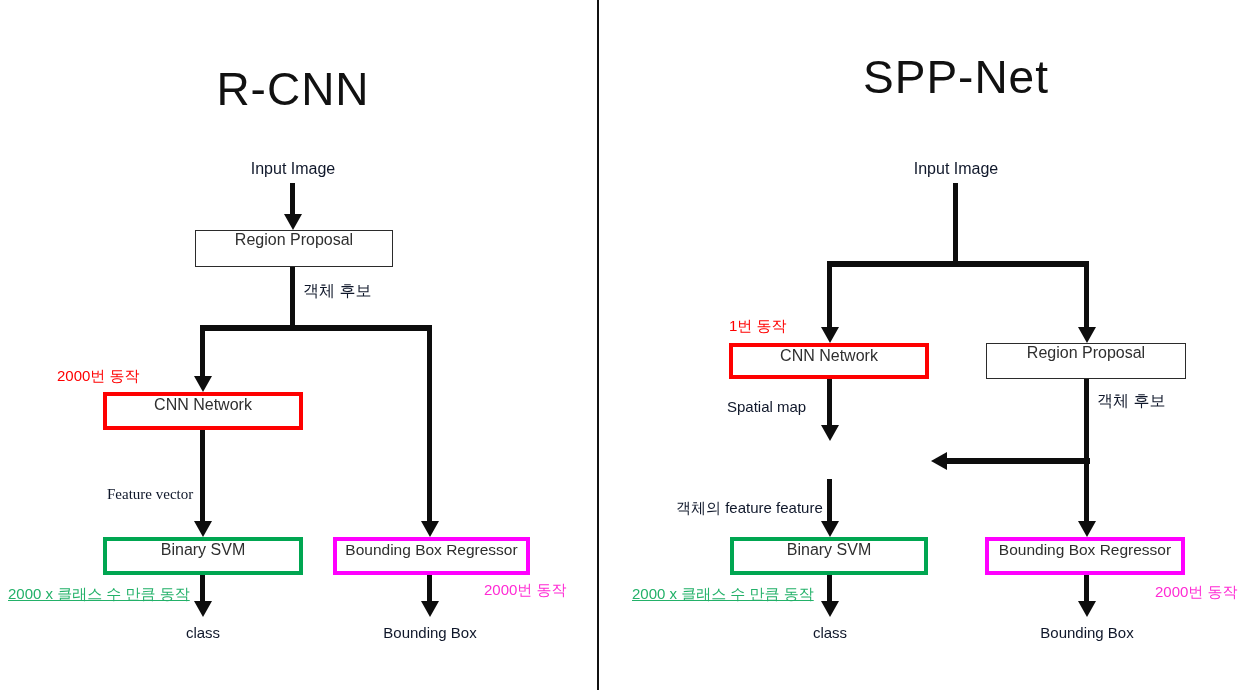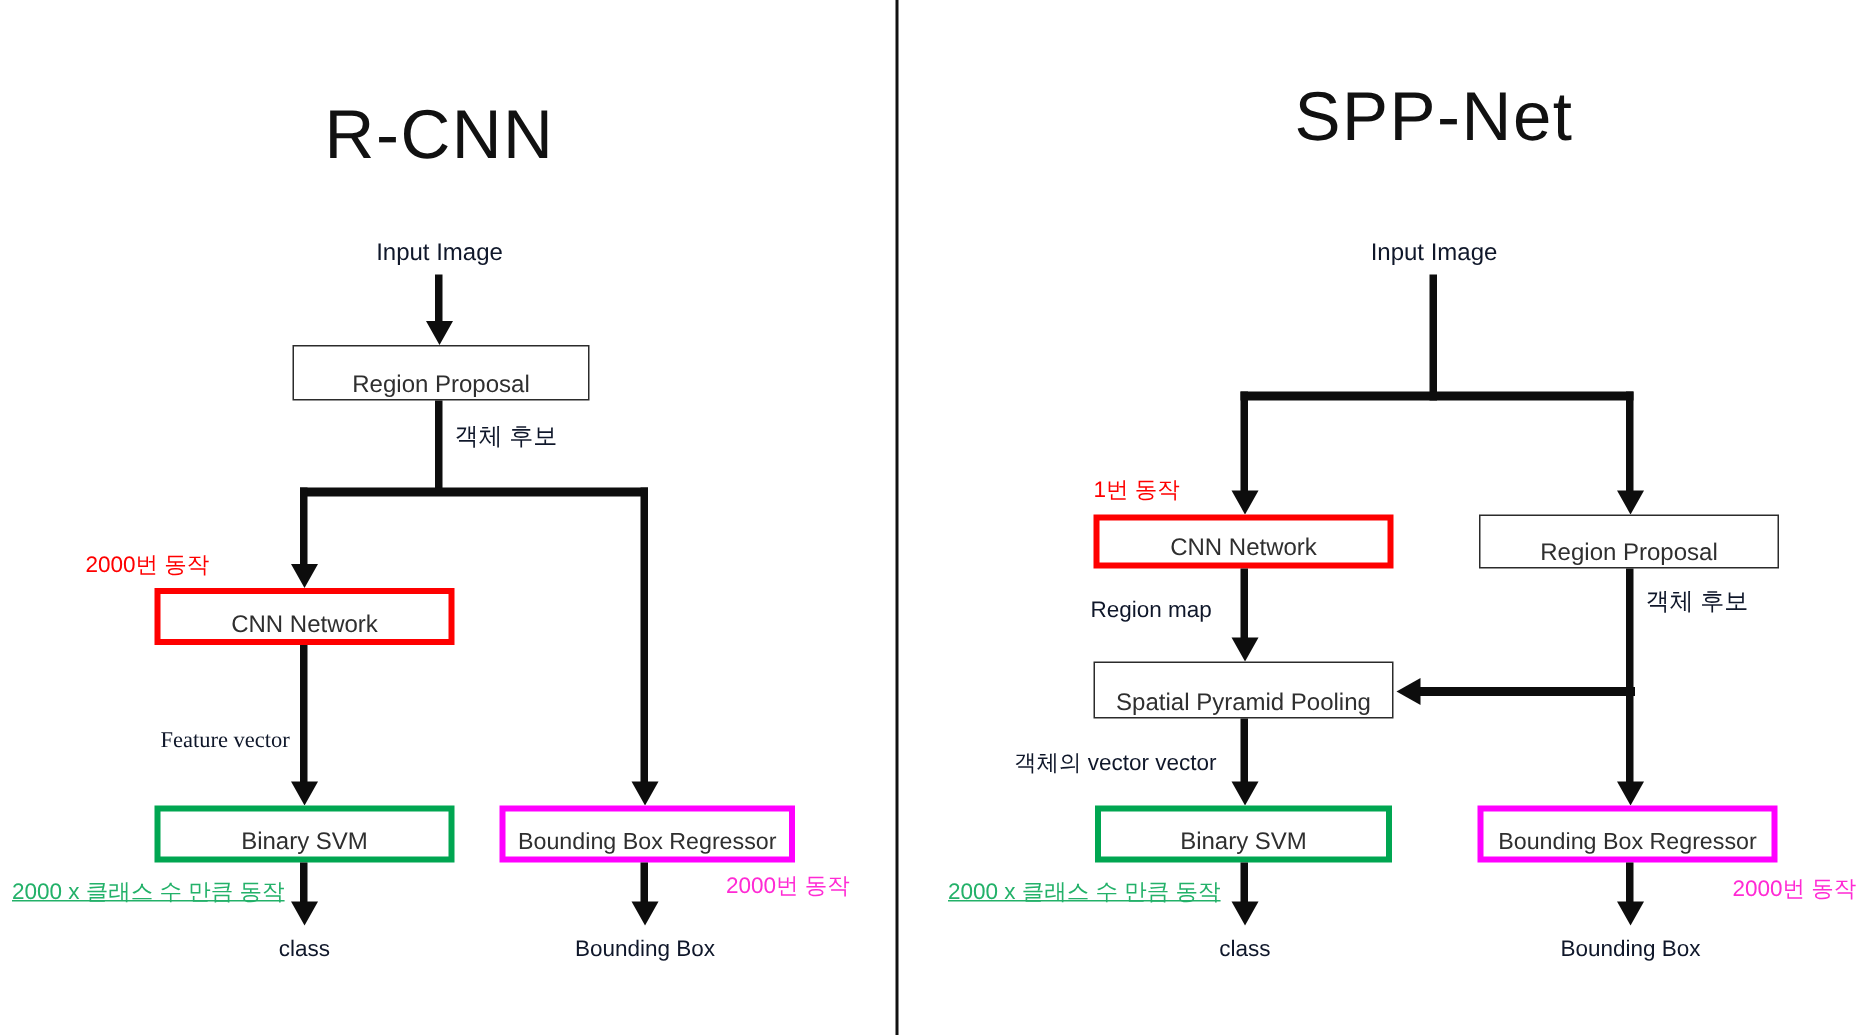--- a/index.html
+++ b/index.html
@@ -6,21 +6,21 @@
   #canvas{
     position:relative;width:1242px;height:690px;background:#ffffff;overflow:hidden;
     font-family:"Liberation Sans","DejaVu Sans",sans-serif;color:#2f2f2f;
   }
   .abs{position:absolute;}
   .title{font-size:46px;font-weight:400;color:#111;text-align:center;letter-spacing:1px;}
   .lbl{font-size:16px;color:#0f172a;white-space:nowrap;}
   .small{font-size:15px;}
   .center{text-align:center;}
   .box{
-    position:absolute;display:flex;align-items:flex-end;justify-content:center;
+    position:absolute;display:flex;align-items:flex-start;justify-content:center;
     background:#fff;font-size:16px;color:#2f2f2f;box-sizing:border-box;white-space:nowrap;
   }
   .box.black{border:1.6px solid #2b2b2b;}
   .box.red{border:4px solid #fe0000;}
   .box.green{border:4px solid #00a651;}
   .box.magenta{border:4px solid #ff00ff;}
   .line{position:absolute;background:#0d0d0d;}
   .ah-down{position:absolute;width:0;height:0;
     border-left:9px solid transparent;border-right:9px solid transparent;border-top:16px solid #0d0d0d;}
   .ah-left{position:absolute;width:0;height:0;
@@ -95,32 +95,29 @@
   <div class="line" style="left:827px;top:261px;width:5px;height:68px;"></div>
   <div class="ah-down" style="left:821px;top:327px;"></div>
   <div class="abs lbl small red-t" style="left:729px;top:317px;">1번 동작</div>
 
   <div class="box red" style="left:729px;top:343px;width:200px;height:36px;">
     <span>CNN Network</span>
   </div>
 
   <div class="line" style="left:827px;top:379px;width:5px;height:48px;"></div>
   <div class="ah-down" style="left:821px;top:425px;"></div>
-  <div class="abs lbl small" style="left:727px;top:398px;">Region map</div>
+  <div class="abs lbl small" style="left:727px;top:398px;">Spatial map</div>
 
-  <div class="box black" style="left:729px;top:441px;width:200px;height:38px;">
-    <span>Spatial Pyramid Pooling</span>
-  </div>
 
   <div class="line" style="left:945px;top:458px;width:145px;height:6px;"></div>
   <div class="ah-left" style="left:931px;top:452px;"></div>
 
   <div class="line" style="left:827px;top:479px;width:5px;height:44px;"></div>
   <div class="ah-down" style="left:821px;top:521px;"></div>
-  <div class="abs lbl small" style="left:676px;top:499px;">객체의 vector vector</div>
+  <div class="abs lbl small" style="left:676px;top:499px;">객체의 feature feature</div>
 
   <div class="box green" style="left:730px;top:537px;width:198px;height:38px;">
     <span>Binary SVM</span>
   </div>
   <div class="abs lbl small green-t" style="left:632px;top:585px;">2000 x 클래스 수 만큼 동작</div>
 
   <div class="line" style="left:827px;top:575px;width:5px;height:28px;"></div>
   <div class="ah-down" style="left:821px;top:601px;"></div>
   <div class="abs lbl small center" style="left:780px;top:624px;width:100px;">class</div>
 

